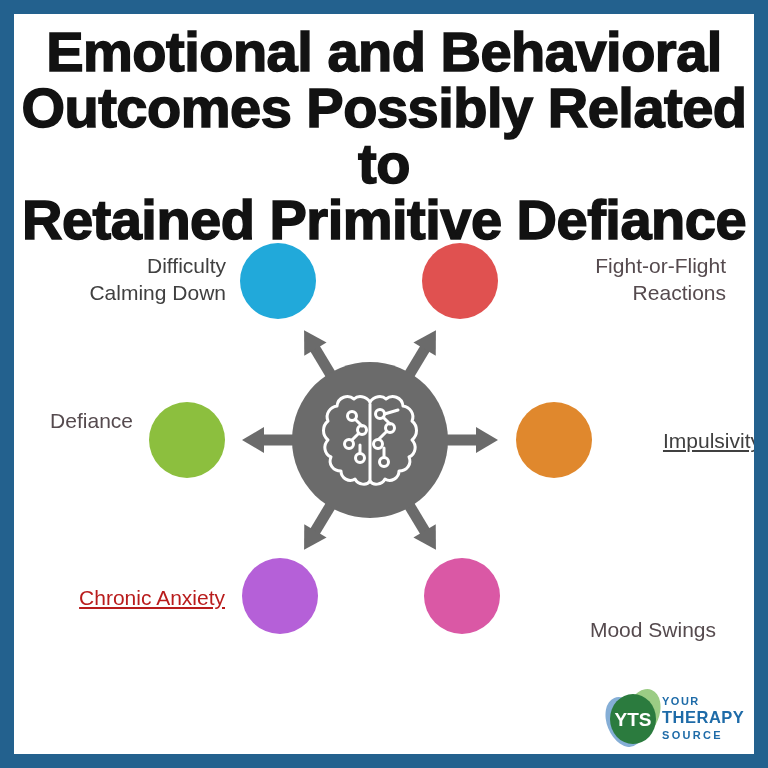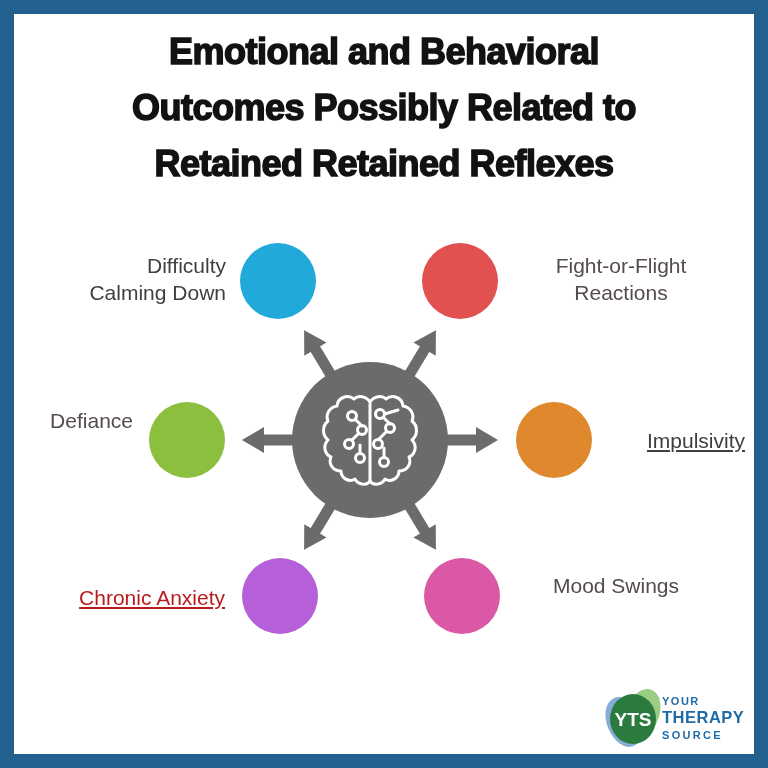--- a/index.html
+++ b/index.html
@@ -5,46 +5,46 @@
   html,body{margin:0;padding:0;background:#ffffff;}
   .canvas{
     position:relative;width:768px;height:768px;background:#ffffff;
     font-family:"Liberation Sans",sans-serif;overflow:hidden;
   }
   .frame{
     position:absolute;inset:0;border:14px solid #23618e;pointer-events:none;z-index:50;
   }
   .title{
     position:absolute;top:24px;left:14px;width:740px;text-align:center;
-    font-weight:bold;font-size:36px;line-height:56px;color:#121212;
+    font-weight:bold;font-size:56px;line-height:56px;color:#121212;
     letter-spacing:-0.5px;-webkit-text-stroke:1.5px #121212;
   }
   .circle{
     position:absolute;width:76px;height:76px;border-radius:50%;
   }
   .node-label{
     position:absolute;font-size:21px;line-height:27px;color:#554a4e;
     white-space:pre-line;
   }
   .lbl-right{text-align:right;}
-  .lbl-left{text-align:center;}
+  .lbl-left{text-align:right;}
   .center-svg{position:absolute;left:240px;top:310px;}
   .logo{position:absolute;right:20px;bottom:16px;}
 </style>
 </head>
 <body>
 
 <div class="canvas">
 
   <div class="frame" style="border-color: rgb(35, 97, 142);"></div>
 
   <div class="title" style="color: rgb(18, 18, 18);">
     <div>Emotional and Behavioral</div>
     <div>Outcomes Possibly Related to</div>
-    <div>Retained Retained Reflexes</div>
+    <div>Retained Primitive Defiance</div>
   </div>
 
   <svg class="center-svg" width="260" height="260" viewBox="0 0 260 260">
 
     <g fill="#6b6b6b">
       <g transform="rotate(0 130 130)">
         <rect x="160" y="124.5" width="80" height="11"></rect>
           <polygon points="236,117 258,130 236,143"></polygon>
       </g>
       <g transform="rotate(180 130 130)">
@@ -108,21 +108,21 @@
   <div class="circle" style="left: 242px; top: 558px; background: rgb(181, 96, 216);"></div>
   <div class="circle" style="left: 424px; top: 558px; background: rgb(218, 88, 165);"></div>
 
   <div class="node-label lbl-right" style="left: 30px; top: 252px; width: 196px; color: #404040;">Difficulty
 Calming Down</div>
   <div class="node-label lbl-left" style="left: 516px; top: 252px; width: 210px; color: rgb(85, 74, 78);">Fight-or-Flight
 Reactions</div>
   <div class="node-label lbl-right" style="left: 20px; top: 407px; width: 113px; color: rgb(85, 74, 78);">Defiance</div>
   <div class="node-label lbl-left" style="left: 631px; top: 427px; width: 130px; color: #404040; text-decoration: underline;">Impulsivity</div>
   <div class="node-label lbl-right" style="left: 25px; top: 584px; width: 200px; color: #b91c1c; text-decoration: underline;">Chronic Anxiety</div>
-  <div class="node-label lbl-left" style="left: 516px; top: 572px; width: 200px; color: rgb(85, 74, 78);">Mood Swings</div>
+  <div class="node-label lbl-left" style="left: 516px; top: 616px; width: 200px; color: rgb(85, 74, 78);">Mood Swings</div>
 
   <svg class="logo" width="148" height="68" viewBox="0 0 148 68">
     <g>
       <ellipse cx="24" cy="38" rx="17" ry="26" transform="rotate(-22 24 38)" fill="#85aed6"></ellipse>
       <ellipse cx="42" cy="30" rx="17" ry="26" transform="rotate(22 42 30)" fill="#9bcc84"></ellipse>
       <ellipse cx="33" cy="35" rx="23" ry="25" fill="#2b7b3e"></ellipse>
       <text x="33" y="42" text-anchor="middle" fill="#ffffff" font-family="Liberation Sans, sans-serif" font-size="19" font-weight="bold">YTS</text>
     </g>
     <g fill="#1e6ba8" font-family="Liberation Sans, sans-serif" font-weight="bold">
       <text x="62" y="21" font-size="11" letter-spacing="1.5">YOUR</text>

